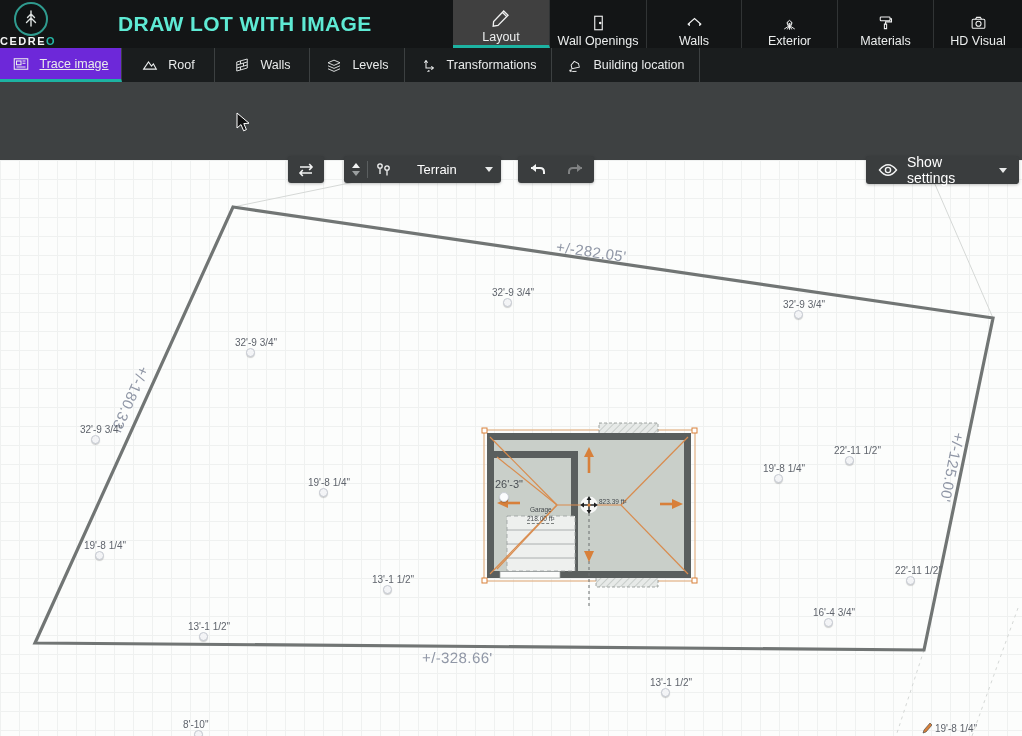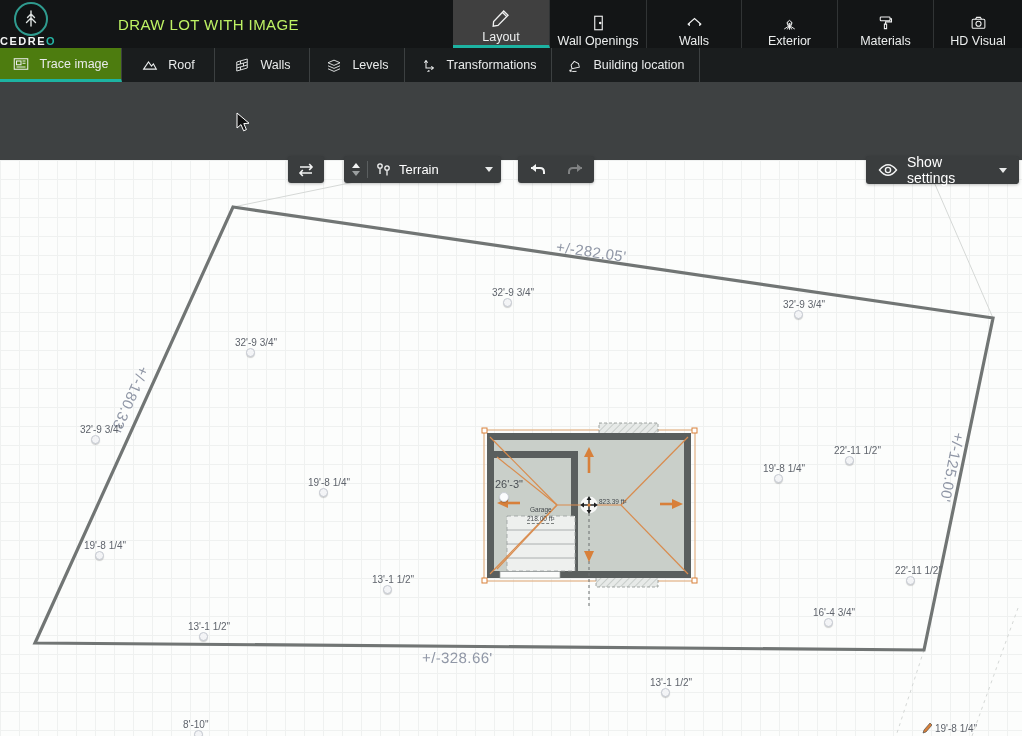--- a/index.html
+++ b/index.html
@@ -5,32 +5,32 @@
   html,body{margin:0;padding:0;background:#2b2d2e;}
   *{box-sizing:border-box;font-family:"Liberation Sans",sans-serif;}
   .app{position:relative;width:1022px;height:736px;overflow:hidden;background:#fcfdfd;}
 
   
   .topbar{position:absolute;left:0;top:0;width:1022px;height:48px;background:#131516;display:flex;align-items:center;}
   .logo{width:104px;height:48px;position:relative;flex:0 0 auto;}
   .logo-circle{position:absolute;left:14px;top:2px;width:34px;height:34px;border-radius:50%;border:2px solid #2f9b8f;display:flex;align-items:center;justify-content:center;background:#101314;}
   .logo-text{position:absolute;left:0px;top:35px;width:66px;text-align:left;font-size:11px;font-weight:bold;color:#f5f6f6;letter-spacing:1.5px;}
   .logo-text .accent{color:#25b5a5;}
-  .app-title{color:#bef264;font-size:15px;font-weight:400;letter-spacing:.4px;margin-left:14px;white-space:nowrap;}
+  .app-title{color:#5eead4;font-size:21px;font-weight:700;letter-spacing:.4px;margin-left:14px;white-space:nowrap;}
   .toptabs{position:absolute;right:0;top:0;height:48px;display:flex;}
   .toptab{height:48px;display:flex;flex-direction:column;align-items:center;justify-content:center;gap:2px;color:#eceeee;font-size:12.5px;border-right:1px solid #313435;cursor:pointer;padding-top:14px;}
   .toptab:last-child{border-right:none;}
   .toptab svg{width:21px;height:21px;}
   .toptab.active{background:#404040;border-bottom:3px solid #1db3a2;padding-top:5px;}
 
   
   .subtabs{position:absolute;left:0;top:48px;width:1022px;height:34px;background:#1a1d1e;display:flex;}
   .subtab{height:34px;display:flex;align-items:center;justify-content:center;gap:9px;color:#e9ebeb;font-size:12.5px;border-right:1px solid #3c4041;cursor:pointer;}
   .subtab svg{width:18px;height:18px;flex:0 0 auto;}
-  .subtab.active{background:#4d7c0f;border-bottom:3px solid #1db3a2;}
+  .subtab.active{background:#6d28d9;border-bottom:3px solid #1db3a2;text-decoration:underline;}
 
   
   .panel{position:absolute;left:0;top:82px;width:1022px;height:78px;background:#3e4142;}
 
   
   .canvas{position:absolute;left:0;top:160px;width:1022px;height:576px;overflow:hidden;
     background-color:#fcfdfc;
     background-image:linear-gradient(#eff1f0 1px,transparent 1px),linear-gradient(90deg,#eff1f0 1px,transparent 1px);
     background-size:19px 19px;}
   .canvas svg.scene{position:absolute;left:0;top:0;}
@@ -47,21 +47,21 @@
   .cursor-dim{position:absolute;font-size:10px;color:#5f646c;white-space:nowrap;z-index:6;display:flex;align-items:center;gap:3px;}
 
   
   .fbtn{position:absolute;background:#3a3d3e;border-radius:3px;display:flex;align-items:center;color:#fff;z-index:10;box-shadow:0 1px 3px rgba(0,0,0,.25);cursor:pointer;}
   .swap-btn{left:288px;top:156px;width:36px;height:27px;justify-content:center;}
   .terrain-dd{left:344px;top:156px;width:157px;height:27px;padding:0 8px;gap:7px;}
   .spinner{display:flex;flex-direction:column;gap:3px;}
   .spinner .up{width:0;height:0;border-left:4px solid transparent;border-right:4px solid transparent;border-bottom:5px solid #f2f3f3;}
   .spinner .down{width:0;height:0;border-left:4px solid transparent;border-right:4px solid transparent;border-top:5px solid #9b9fa0;}
   .dd-divider{width:1px;height:17px;background:#5b5f60;}
-  .terrain-label{font-size:13px;flex:1;}
+  .terrain-label{font-size:13px;flex:1;margin-left:18px;}
   .undo-redo{left:518px;top:156px;width:76px;height:27px;justify-content:space-around;}
   .redo-dim{opacity:.38;}
   .show-settings{left:866px;top:156px;width:153px;height:28px;padding:0 12px;gap:9px;}
   .show-settings .label{font-size:14px;flex:1;}
   .chev{width:0;height:0;border-left:4.5px solid transparent;border-right:4.5px solid transparent;border-top:5px solid #e8eaea;}
 
   .mouse-cursor{position:absolute;left:236px;top:112px;z-index:20;}
 </style>
 </head>
 <body>

